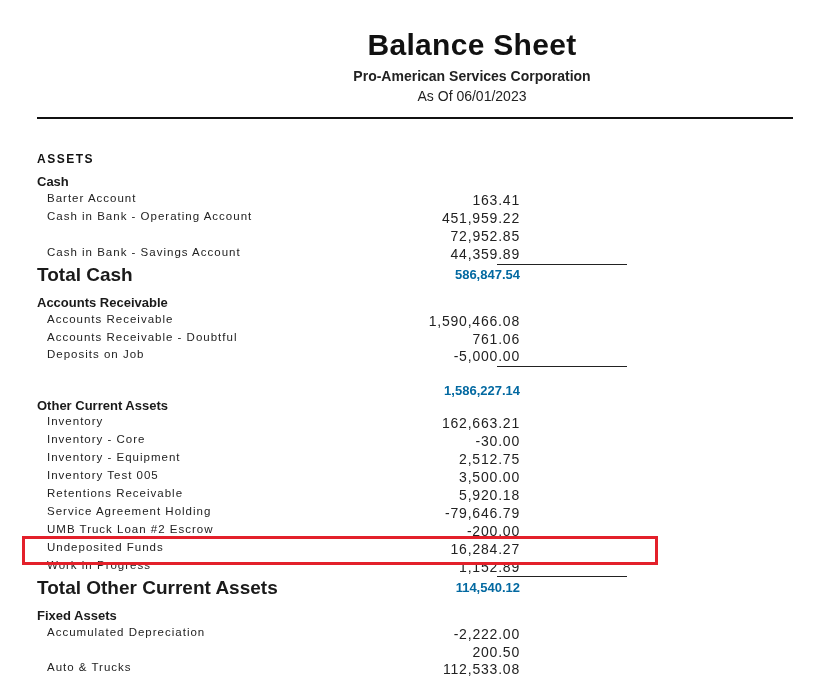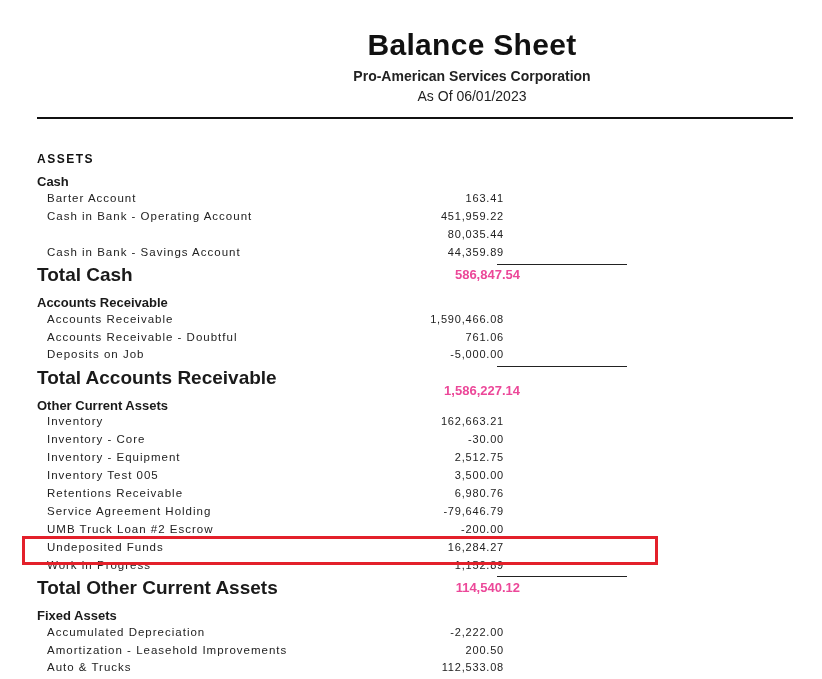--- a/index.html
+++ b/index.html
@@ -28,27 +28,27 @@
   }
   .report { position: absolute; left: 0; top: 0; width: 822px; }
   .row { position: absolute; left: 0; width: 716px; height: 18px; }
   .section-label {
     position: absolute; left: 37px; font-size: 13px; font-weight: bold; color: #1a1a1a;
   }
   .item-label {
     position: absolute; left: 47px; font-size: 11.5px; letter-spacing: 1px; color: #222;
   }
   .item-value {
-    position: absolute; right: 212px; font-size: 11px; letter-spacing: 0.8px; color: #222; text-align: left;
+    position: absolute; right: 196px; font-size: 14px; letter-spacing: 0.8px; color: #222; text-align: left;
   }
   .total-label {
     position: absolute; left: 37px; font-size: 19px; font-weight: bold; color: #1a1a1a;
   }
   .total-value {
-    position: absolute; right: 196px; font-size: 13px; font-weight: bold; color: #ec4899; text-align: right;
+    position: absolute; right: 196px; font-size: 13px; font-weight: bold; color: #0369a1; text-align: right;
   }
   .sum-line {
     position: absolute; left: 497px; width: 130px; height: 1px; background: #222;
   }
   .highlight {
     position: absolute; left: 22px; top: 536px; width: 630px; height: 23px;
     border: 3px solid #e3202a; box-sizing: content-box;
   }
 </style>
 </head>
@@ -71,21 +71,21 @@
   </div>
   <div class="row" style="top:192px">
     <span class="item-label">Barter Account</span>
     <span class="item-value">163.41</span>
   </div>
   <div class="row" style="top:210px">
     <span class="item-label">Cash in Bank - Operating Account</span>
     <span class="item-value">451,959.22</span>
   </div>
   <div class="row" style="top:228px">
-    <span class="item-value">80,035.44</span>
+    <span class="item-value">72,952.85</span>
   </div>
   <div class="row" style="top:246px">
     <span class="item-label">Cash in Bank - Savings Account</span>
     <span class="item-value">44,359.89</span>
   </div>
   <div class="sum-line" style="top:264px"></div>
   <div class="row" style="top:264px">
     <span class="total-label">Total Cash</span>
     <span class="total-value" style="top:3px">586,847.54</span>
   </div>
@@ -100,21 +100,20 @@
   <div class="row" style="top:331px">
     <span class="item-label">Accounts Receivable - Doubtful</span>
     <span class="item-value">761.06</span>
   </div>
   <div class="row" style="top:348px">
     <span class="item-label">Deposits on Job</span>
     <span class="item-value">-5,000.00</span>
   </div>
   <div class="sum-line" style="top:366px"></div>
   <div class="row" style="top:367px">
-    <span class="total-label">Total Accounts Receivable</span>
     <span class="total-value" style="top:16px">1,586,227.14</span>
   </div>
 
   <div class="row" style="top:398px">
     <span class="section-label">Other Current Assets</span>
   </div>
   <div class="row" style="top:415px">
     <span class="item-label">Inventory</span>
     <span class="item-value">162,663.21</span>
   </div>
@@ -125,21 +124,21 @@
   <div class="row" style="top:451px">
     <span class="item-label">Inventory - Equipment</span>
     <span class="item-value">2,512.75</span>
   </div>
   <div class="row" style="top:469px">
     <span class="item-label">Inventory Test 005</span>
     <span class="item-value">3,500.00</span>
   </div>
   <div class="row" style="top:487px">
     <span class="item-label">Retentions Receivable</span>
-    <span class="item-value">6,980.76</span>
+    <span class="item-value">5,920.18</span>
   </div>
   <div class="row" style="top:505px">
     <span class="item-label">Service Agreement Holding</span>
     <span class="item-value">-79,646.79</span>
   </div>
   <div class="row" style="top:523px">
     <span class="item-label">UMB Truck Loan #2 Escrow</span>
     <span class="item-value">-200.00</span>
   </div>
   <div class="row" style="top:541px">
@@ -157,21 +156,20 @@
   </div>
 
   <div class="row" style="top:608px">
     <span class="section-label">Fixed Assets</span>
   </div>
   <div class="row" style="top:626px">
     <span class="item-label">Accumulated Depreciation</span>
     <span class="item-value">-2,222.00</span>
   </div>
   <div class="row" style="top:644px">
-    <span class="item-label">Amortization - Leasehold Improvements</span>
     <span class="item-value">200.50</span>
   </div>
   <div class="row" style="top:661px">
     <span class="item-label">Auto &amp; Trucks</span>
     <span class="item-value">112,533.08</span>
   </div>
 </div>
 
 <div class="highlight"></div>
 

